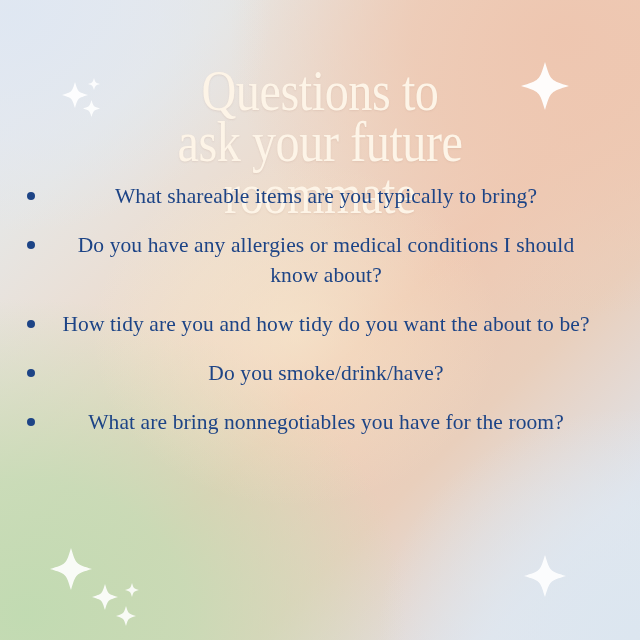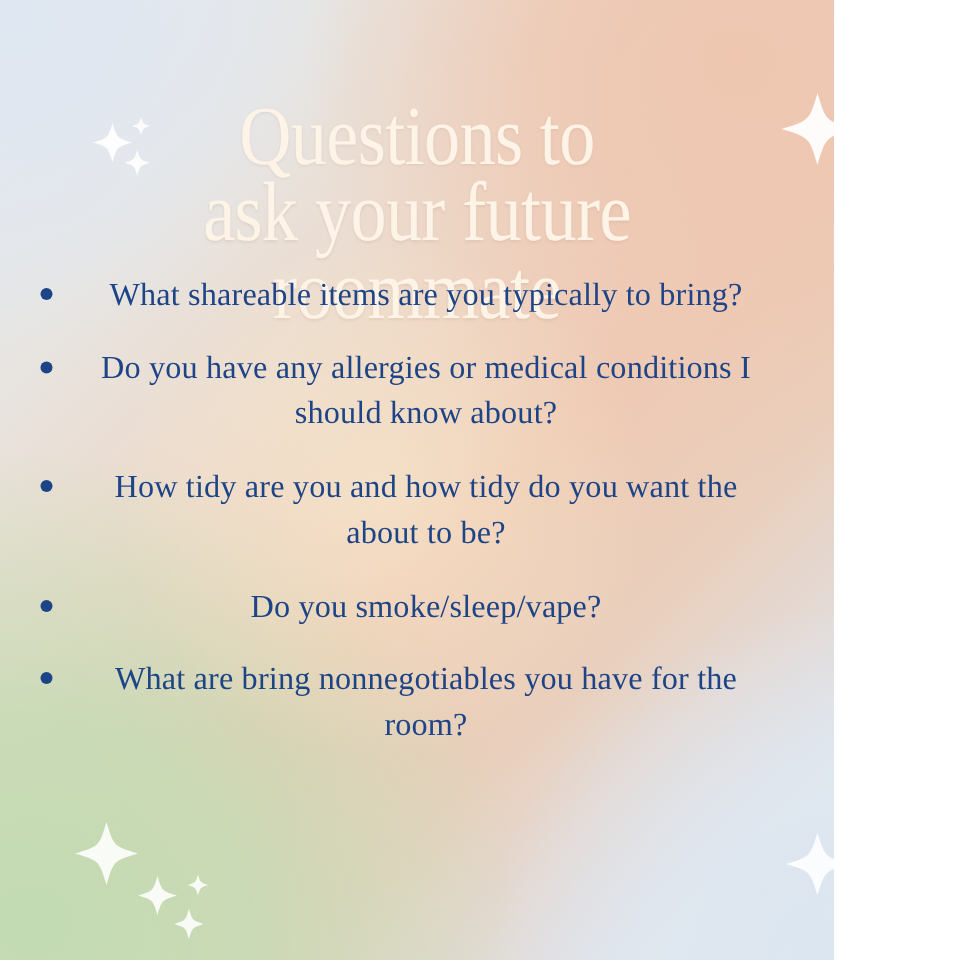--- a/index.html
+++ b/index.html
@@ -2,21 +2,21 @@
 <html><head>
 <meta charset="utf-8">
 <style>
   html, body {
     margin: 0;
     padding: 0;
     background: #ffffff;
   }
   #canvas {
     position: relative;
-    width: 556px;
+    width: 640px;
     height: 640px;
     overflow: hidden;
     font-family: "Liberation Serif", serif;
     background-color: #e7ddd6;
   }
 
   
   .bg-layer {
     position: absolute;
     inset: 0;
@@ -205,21 +205,21 @@
       <li class="q-item">
         <span class="q-bullet" style="background: rgb(29, 68, 134);"></span>
         <span class="q-text">Do you have any allergies or medical conditions I should know about?</span>
       </li>
       <li class="q-item">
         <span class="q-bullet" style="background: rgb(29, 68, 134);"></span>
         <span class="q-text">How tidy are you and how tidy do you want the about to be?</span>
       </li>
       <li class="q-item">
         <span class="q-bullet" style="background: rgb(29, 68, 134);"></span>
-        <span class="q-text">Do you smoke/sleep/vape?</span>
+        <span class="q-text">Do you smoke/drink/have?</span>
       </li>
       <li class="q-item">
         <span class="q-bullet" style="background: rgb(29, 68, 134);"></span>
         <span class="q-text">What are bring nonnegotiables you have for the room?</span>
       </li>
     </ul>
 
 </div>
 
 </body></html>

